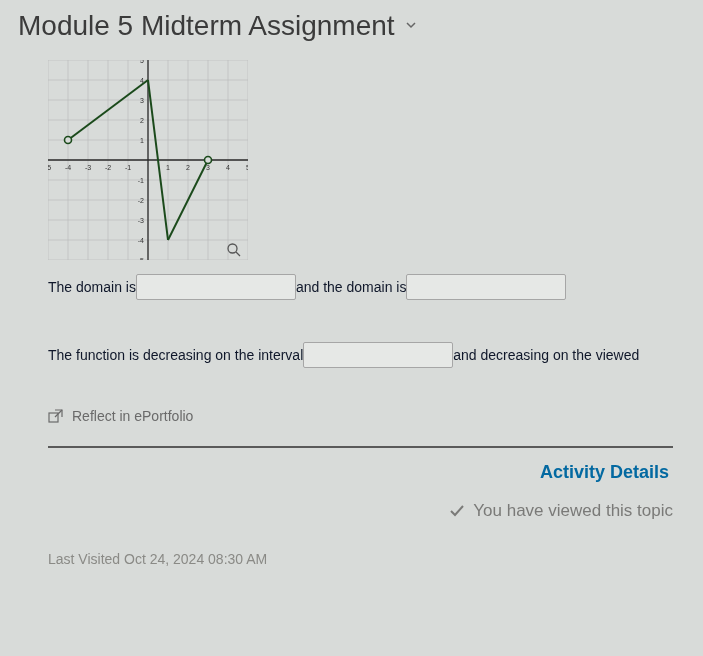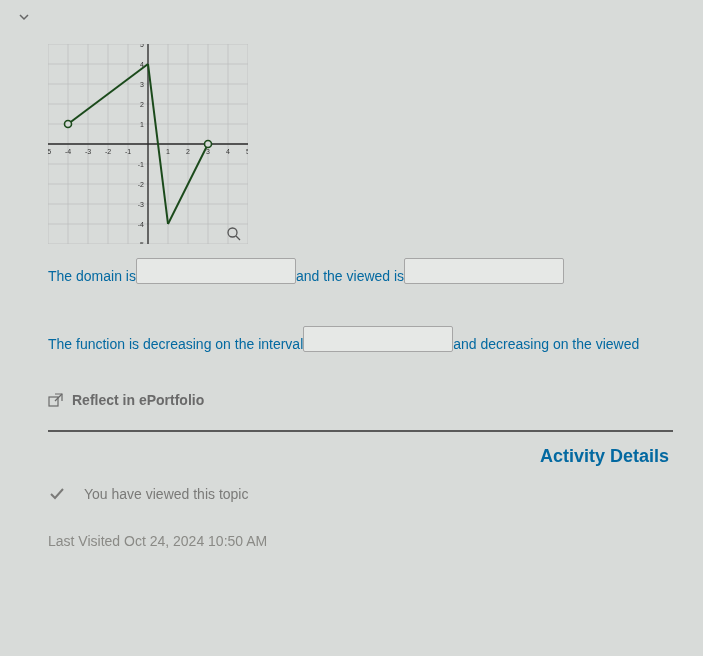--- a/index.html
+++ b/index.html
@@ -27,64 +27,65 @@
 
   
   .graph-wrap { position: relative; width: 200px; height: 200px; margin-bottom: 8px; }
   .graph-wrap svg { display: block; }
   .mag {
     position: absolute; right: 6px; bottom: 2px;
     width: 16px; height: 16px; color: #555;
   }
 
   .q-row {
-    display: flex; align-items: flex-end; 
-    font-size: 14px; color: #0369a1; margin-top: 14px;
+    display: flex; align-items: center; 
+    font-size: 14px; color: #0f172a; margin-top: 14px;
     flex-wrap: nowrap;
   }
   .blank {
     height: 26px; border: 1px solid #a6a6a6; background: #e6e8e6;
     border-radius: 2px;
   }
   .blank.med { width: 160px; }
   .blank.sm  { width: 150px; }
   .q-row + .q-row { margin-top: 42px; }
 
   .reflect-row {
     margin-top: 40px;
     display: flex; align-items: center; gap: 8px;
-    font-size: 14px; font-weight: 700; color: #6a6a6a;
+    font-size: 14px; font-weight: 400; color: #6a6a6a;
   }
   .reflect-icon { width: 16px; height: 16px; color: #6a6a6a; }
 
   hr.sep {
     border: none; height: 2px; background: #5a5a5a;
     margin: 22px 0 14px 0;
   }
 
   .details-title {
     text-align: right; font-size: 18px; font-weight: 600;
     color: #0369a1; padding-right: 4px;
   }
 
   .viewed-row {
     margin-top: 18px;
-    display: flex; align-items: center; gap: 18px;
-    font-size: 14px; color: #7a7a78;
+    display: flex; align-items: center; gap: 7px;
+    font-size: 17px; color: #7a7a78; justify-content: flex-end;
   }
   .check { width: 18px; height: 18px; color: #7a7a78; }
 
   .last-visited {
     margin-top: 30px; font-size: 14px; color: #8a8a86;
   }
 </style>
 </head>
 <body>
 
 <div class="page-title-row">
+  <h1 class="page-title">Module 5 Midterm Assignment</h1>
   <span class="chev">
     <svg width="12" height="12" viewBox="0 0 12 12">
         <path d="M2 4 L6 8 L10 4" stroke="#666" stroke-width="1.5" fill="none"></path>
       </svg>
   </span>
 </div>
 
 <div class="content">
 
   <div class="graph-wrap">
@@ -143,21 +144,21 @@
       <svg viewBox="0 0 16 16">
           <circle cx="6.5" cy="6.5" r="4.5" stroke="#555" stroke-width="1.3" fill="none"></circle>
           <line x1="10" y1="10" x2="14" y2="14" stroke="#555" stroke-width="1.3"></line>
         </svg>
     </span>
   </div>
 
   <div class="q-row">
     <span>The domain is</span>
     <span class="blank med"></span>
-    <span>and the viewed is</span>
+    <span>and the domain is</span>
     <span class="blank med"></span>
   </div>
 
   <div class="q-row">
     <span>The function is decreasing on the interval</span>
     <span class="blank sm"></span>
     <span>and decreasing on the viewed</span>
   </div>
 
   <div class="reflect-row">
@@ -177,15 +178,15 @@
 
   <div class="viewed-row">
     <span class="check">
       <svg viewBox="0 0 18 18">
           <path d="M3 9 L7 13 L15 4" stroke="#7a7a78" stroke-width="2" fill="none"></path>
         </svg>
     </span>
     <span>You have viewed this topic</span>
   </div>
 
-  <div class="last-visited">Last Visited Oct 24, 2024 10:50 AM</div>
+  <div class="last-visited">Last Visited Oct 24, 2024 08:30 AM</div>
 
 </div>
 
 </body></html>

